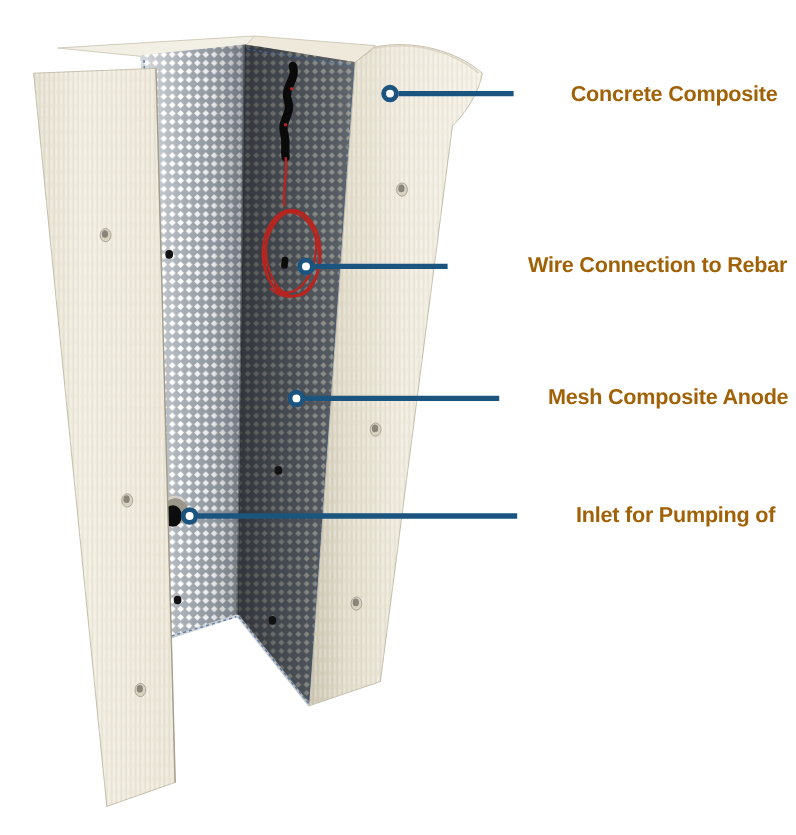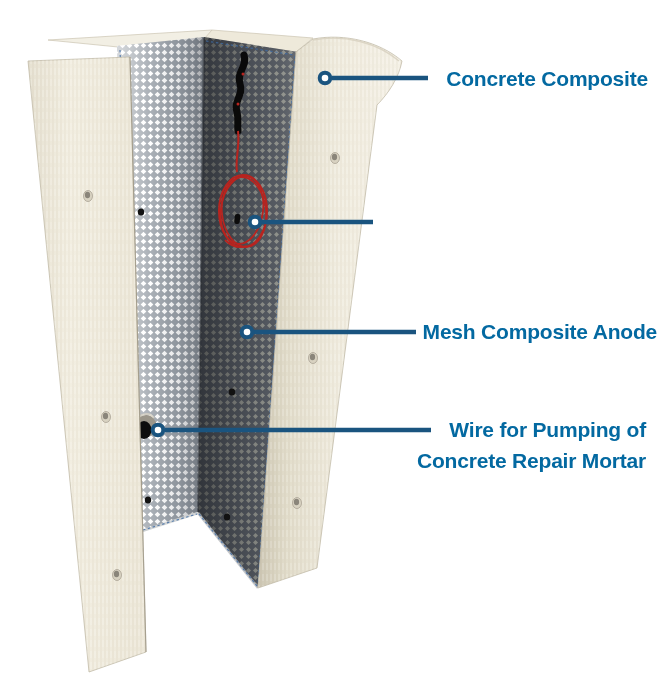--- a/index.html
+++ b/index.html
@@ -3,22 +3,22 @@
 <meta charset="utf-8">
 <style>
   html,body{margin:0;padding:0;background:#ffffff;}
   #stage{
     position:relative;width:663px;height:696px;background:#ffffff;overflow:hidden;
     font-family:"Liberation Sans",sans-serif;
   }
   #stage svg{position:absolute;left:0;top:0;}
   .callout-label{
     position:absolute;text-align:right;white-space:nowrap;
-    font-weight:700;font-size:21px;line-height:31px;letter-spacing:-0.2px;
-    color:#0369a1;
+    font-weight:700;font-size:18px;line-height:31px;letter-spacing:-0.2px;
+    color:#a16207;
   }
   .lbl1{top:63px;right:15px;}
   .lbl2{top:206px;right:7px;}
   .lbl3{top:316px;right:6px;}
   .lbl4{top:414px;right:17px;}
 </style>
 </head>
 <body>
 
 <div id="stage">
@@ -144,21 +144,23 @@
       <circle cx="325" cy="78" r="5.3" fill="#ffffff" stroke-width="4"></circle>
       <circle cx="255" cy="222" r="5.3" fill="#ffffff" stroke-width="4"></circle>
       <circle cx="247" cy="332" r="5.3" fill="#ffffff" stroke-width="4"></circle>
       <circle cx="158" cy="430" r="5.3" fill="#ffffff" stroke-width="4"></circle>
     </g>
   </svg>
 
   <div class="callout-label lbl1">
     <div>Concrete Composite</div>
   </div>
+  <div class="callout-label lbl2">
+    <div>Wire Connection to Rebar</div>
+  </div>
   <div class="callout-label lbl3">
     <div>Mesh Composite Anode</div>
   </div>
   <div class="callout-label lbl4">
-    <div>Wire for Pumping of</div>
-    <div>Concrete Repair Mortar</div>
+    <div>Inlet for Pumping of</div>
   </div>
 
 </div>
 
 </body></html>

